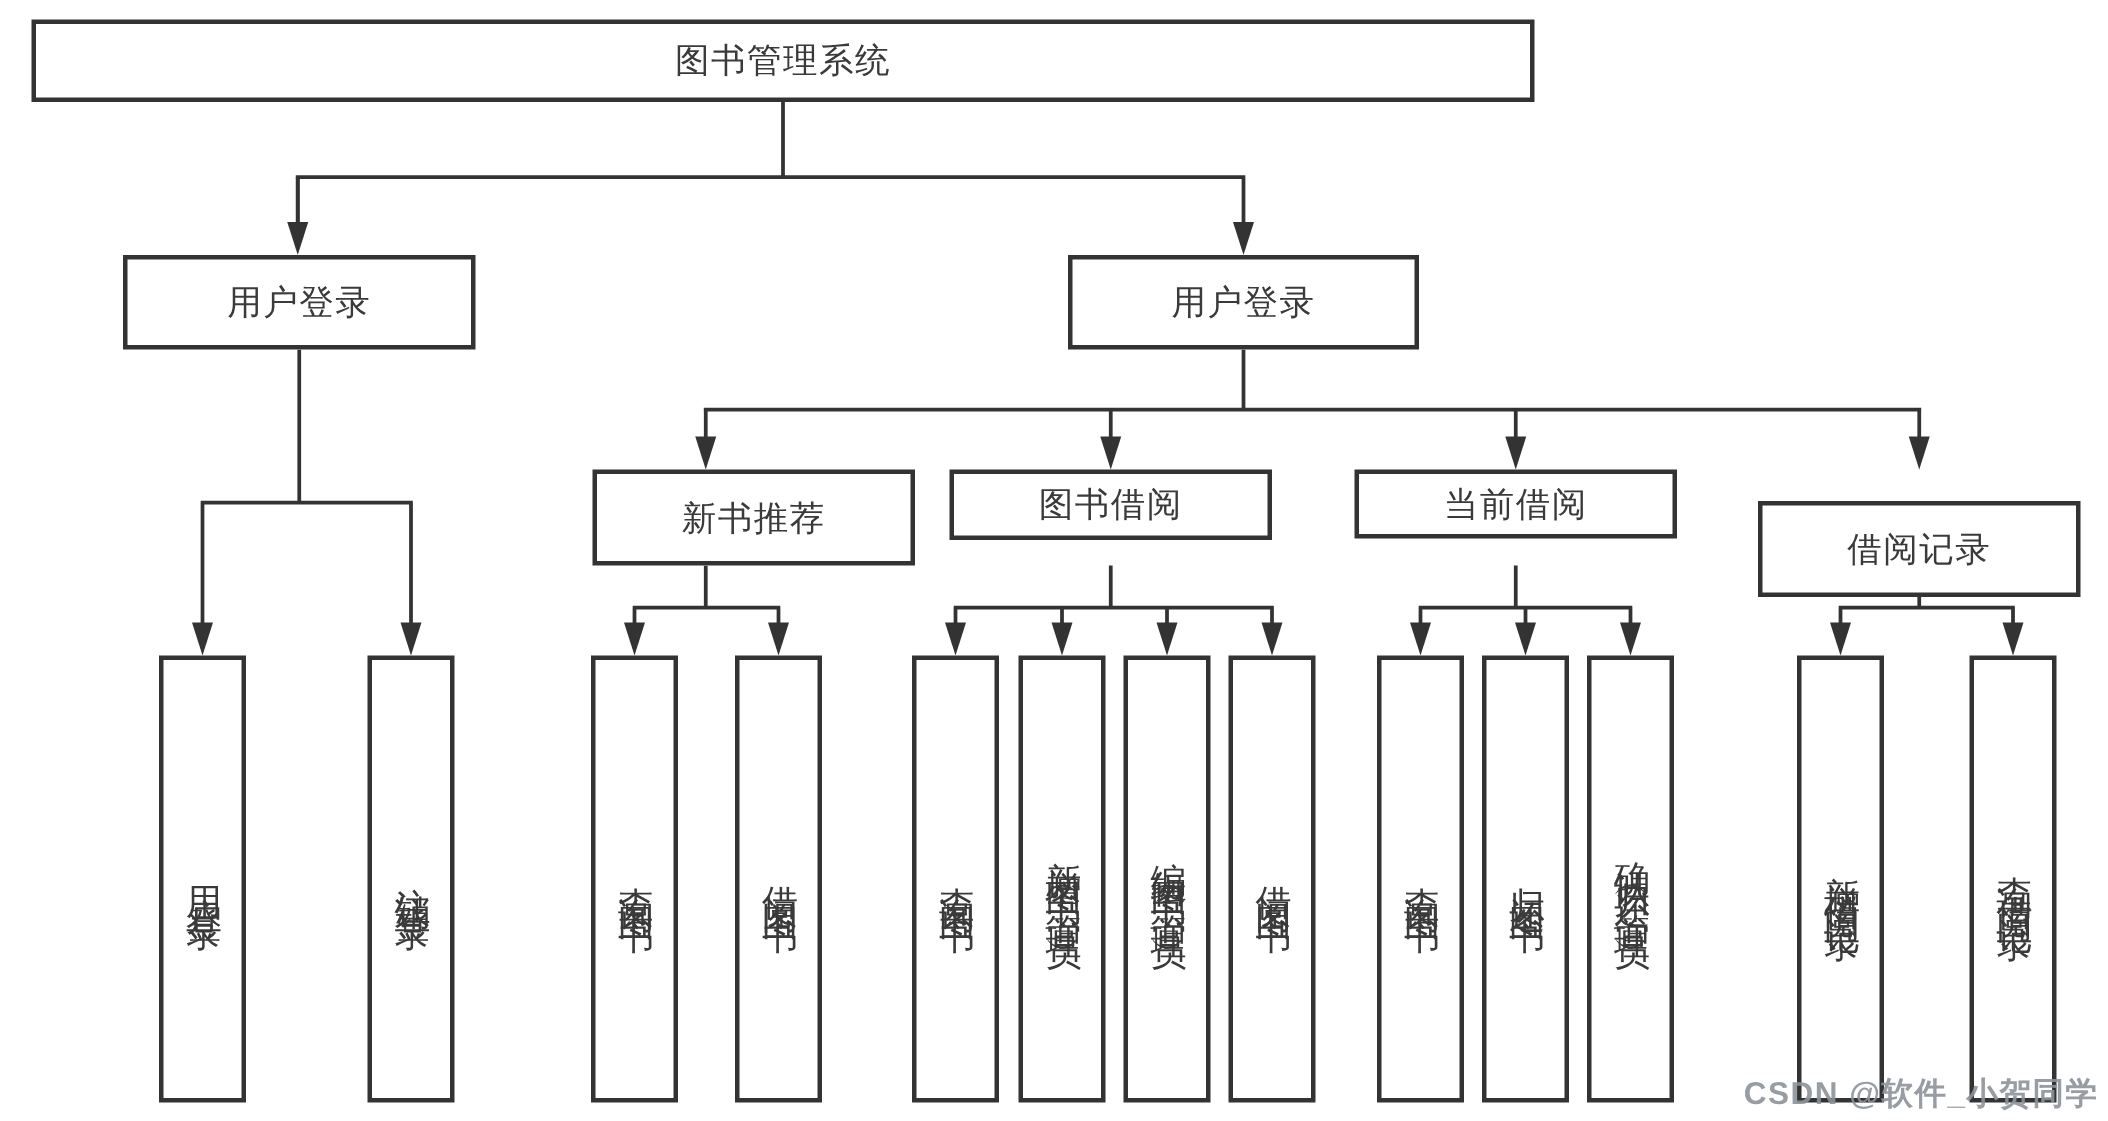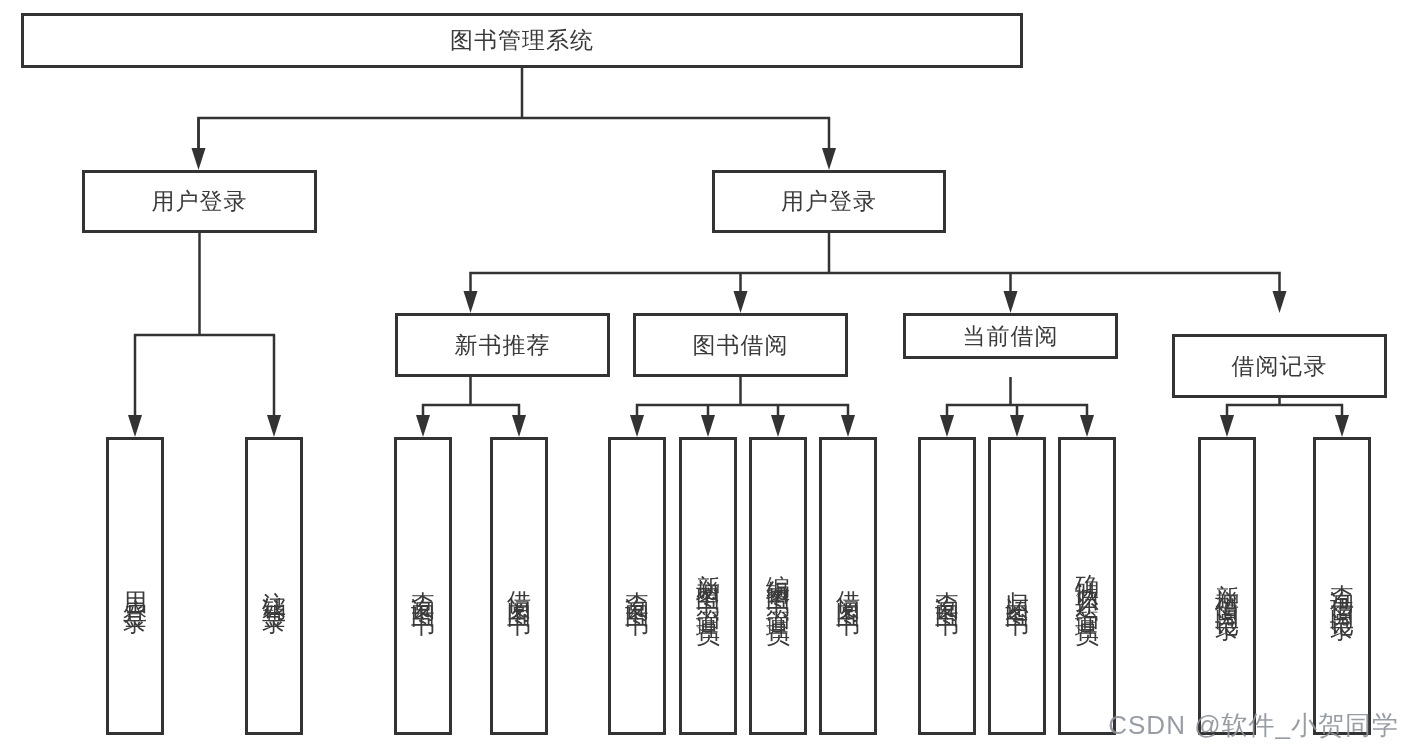--- a/index.html
+++ b/index.html
@@ -31,21 +31,21 @@
   .node .lbl {
     font-size: 23px;
     letter-spacing: 1px;
     white-space: nowrap;
   }
   
   .n-root        { left: 21px;   top: 13px;  width: 1002px; height: 55px; }
   .n-userlogin   { left: 82px;   top: 170px; width: 235px;  height: 63px; }
   .n-bookmgmt    { left: 712px;  top: 170px; width: 234px;  height: 63px; }
   .n-newbooks    { left: 363px;  top: 313px; width: 215px;  height: 64px; margin-left: 32px; }
-  .n-bookborrow  { left: 633px;  top: 313px; width: 215px;  height: 64px; }
+  .n-bookborrow  { left: 633px;  top: 313px; width: 215px;  height: 47px; }
   .n-currborrow  { left: 903px;  top: 313px; width: 215px;  height: 46px; }
   .n-records     { left: 1172px; top: 313px; width: 215px;  height: 64px; margin-top: 21px; }
   
   .leaf {
     top: 437px;
     width: 58px;
     height: 298px;
   }
   .leaf .lbl {
     writing-mode: vertical-rl;
@@ -64,25 +64,26 @@
   .l-g3d { left: 819px;  }
   .l-g4a { left: 918px;  }
   .l-g4b { left: 988px;  }
   .l-g4c { left: 1058px; }
   .l-g5a { left: 1198px; }
   .l-g5b { left: 1313px; }
   .watermark {
     position: absolute;
     right: 6px;
     bottom: 4px;
-    font-size: 26px;
+    font-size: 21px;
     color: #8d939b;
     opacity: 0.9;
     letter-spacing: 1px;
     white-space: nowrap;
+    font-weight: bold;
   }
 </style>
 </head>
 <body>
 
 <div class="stage">
 
   <svg class="connectors" viewBox="0 0 1405 747" xmlns="http://www.w3.org/2000/svg">
     <g stroke="#333333" stroke-width="2.5" fill="none">
 

